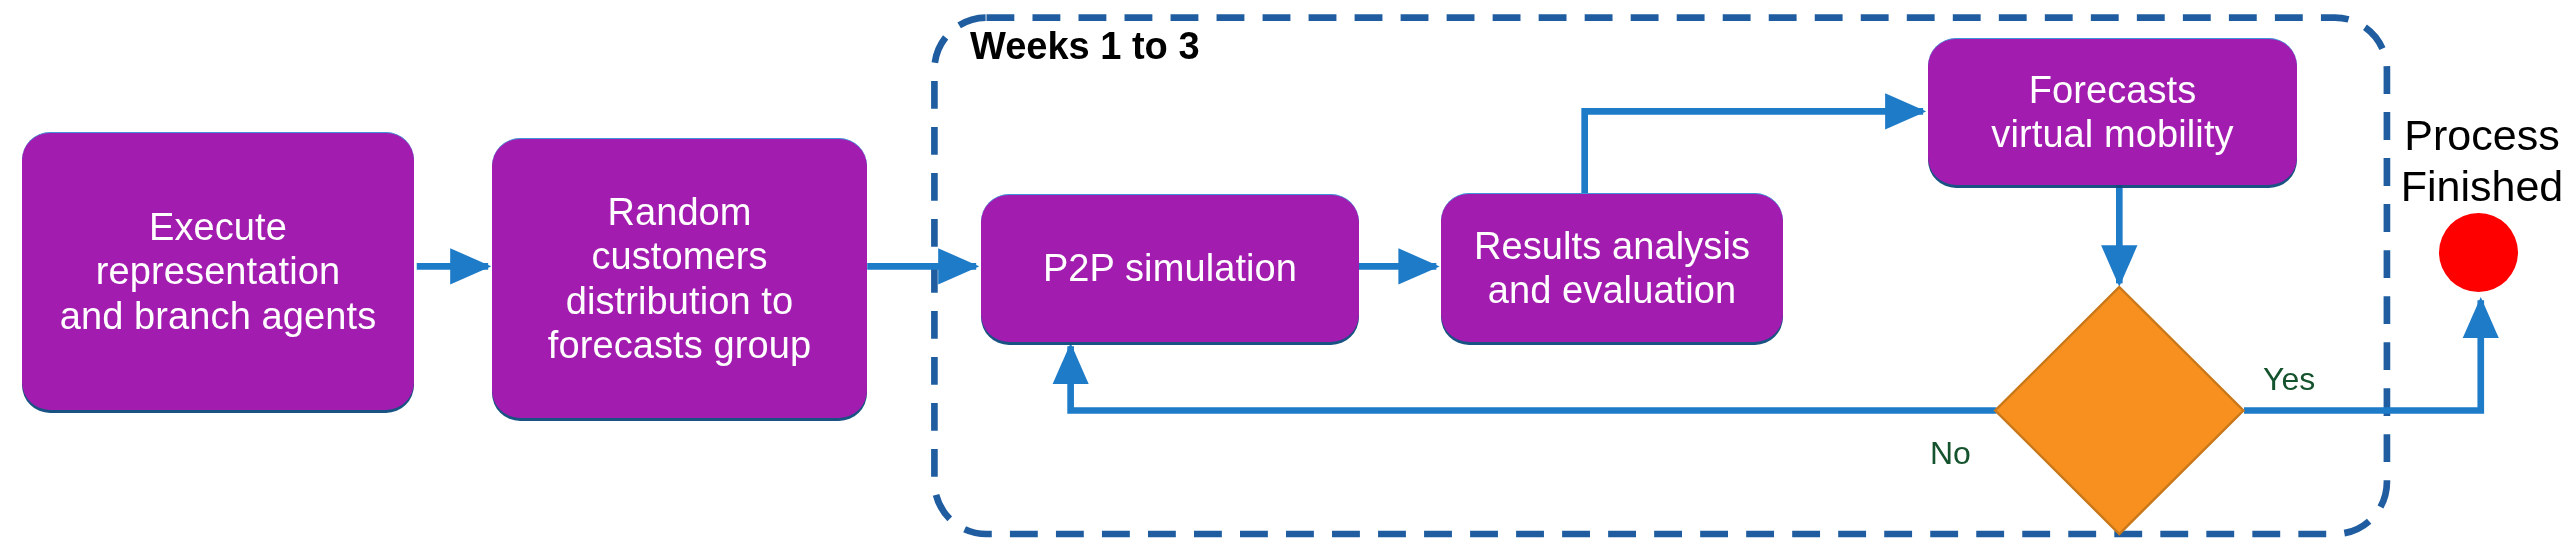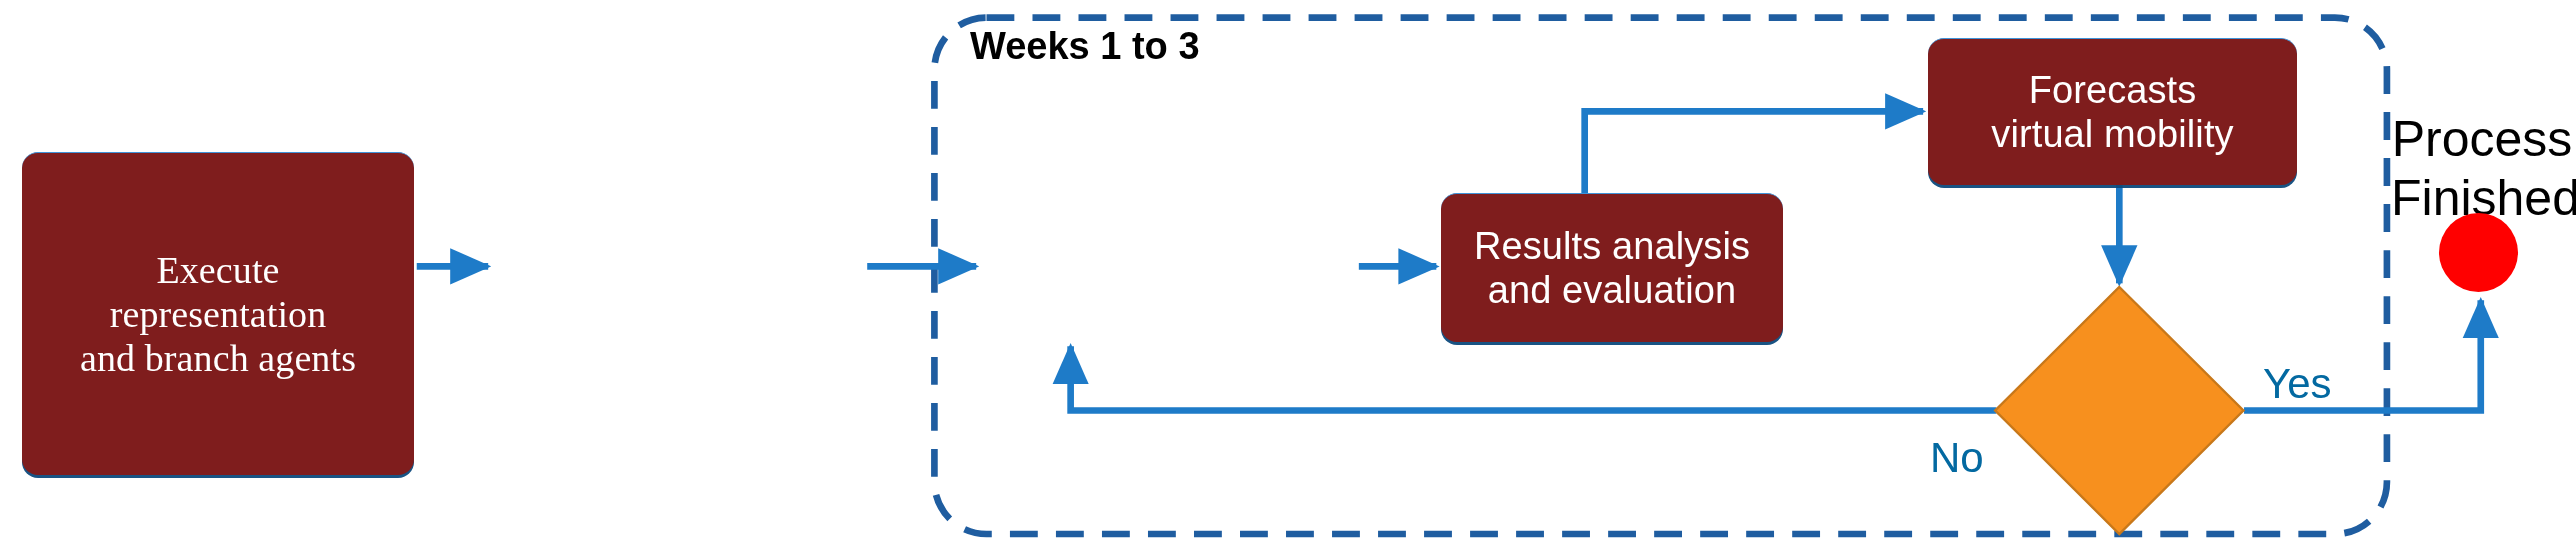--- a/index.html
+++ b/index.html
@@ -26,52 +26,52 @@
   }
   .node {
     position: absolute;
     box-sizing: border-box;
     display: flex;
     align-items: center;
     justify-content: center;
     text-align: center;
   }
   .proc-box {
-    background: #7f1d1d;
-    border-radius: 16px;
+    background: #a21caf;
+    border-radius: 28px;
     color: #ffffff;
     font-size: 38px;
     line-height: 1.16;
     padding: 3.6px 9.7px;
     box-shadow: 0 3px 0 0 rgba(13, 74, 124, 0.95);
     border-top: 1.8px solid #3f93d8;
   }
   .proc-box .label {
     white-space: pre-line;
     letter-spacing: 0.1px;
   }
   .plain-text {
     position: absolute;
     color: #000000;
-    font-size: 50px;
+    font-size: 43px;
     line-height: 1.18;
     white-space: pre-line;
     text-align: center;
   }
   .group-title {
     position: absolute;
     color: #000000;
     font-size: 38px;
     line-height: 1.0;
     white-space: nowrap;
   }
   .edge-label {
     position: absolute;
-    color: #0369a1;
-    font-size: 42px;
+    color: #14532d;
+    font-size: 32px;
     line-height: 1.0;
     white-space: nowrap;
   }
   .diamond-label {
     position: absolute;
     color: #ffffff;
     font-size: 38px;
     line-height: 1.16;
     white-space: pre-line;
     text-align: center;
@@ -109,27 +109,36 @@
 
     <path d="M 3297 678 L 1768 678 L 1768 572" fill="none" stroke="#1E7BC8" stroke-width="11" marker-end="url(#arrowHead)"></path>
 
     <path d="M 3706 678 L 4097 678 L 4097 496" fill="none" stroke="#1E7BC8" stroke-width="11" marker-end="url(#arrowHead)"></path>
 
     <polygon points="3500,474 3705,678 3500,882 3295,678" fill="#F7901E" stroke="#C8781A" stroke-width="4"></polygon>
   </svg>
 
   <div class="group-title" style="left:970px; top:27px;font-weight:bold;">Weeks 1 to 3</div>
 
-  <div class="node proc-box" style="left:22px; top:152px; width:392px; height:323px;font-family:Liberation Serif, serif;">
+  <div class="node proc-box" style="left:22px; top:132px; width:392px; height:278px;">
     <span class="label">Execute
 representation
 and branch agents</span>
   </div>
 
+  <div class="node proc-box" style="left:492px; top:138px; width:375px; height:280px;">
+    <span class="label">Random
+customers
+distribution to
+forecasts group</span>
+  </div>
 
+  <div class="node proc-box" style="left:981px; top:194px; width:378px; height:148px;">
+    <span class="label">P2P simulation</span>
+  </div>
 
   <div class="node proc-box" style="left:1441px; top:193px; width:342px; height:149px;">
     <span class="label">Results analysis
 and evaluation</span>
   </div>
 
   <div class="node proc-box" style="left:1928px; top:38px; width:369px; height:147px;">
     <span class="label">Forecasts
 virtual mobility</span>
   </div>

